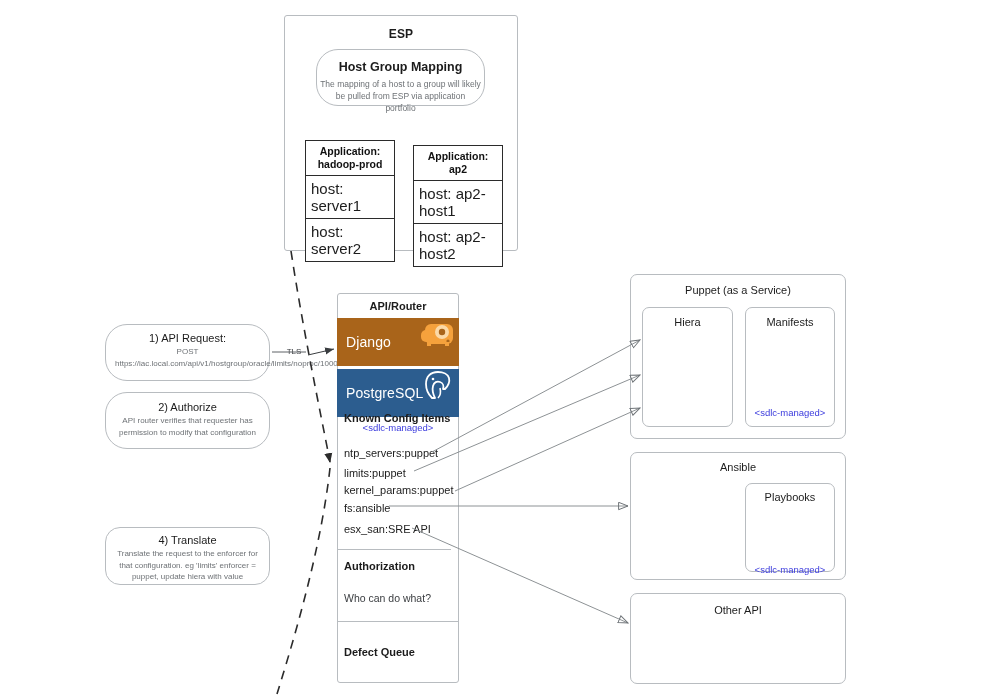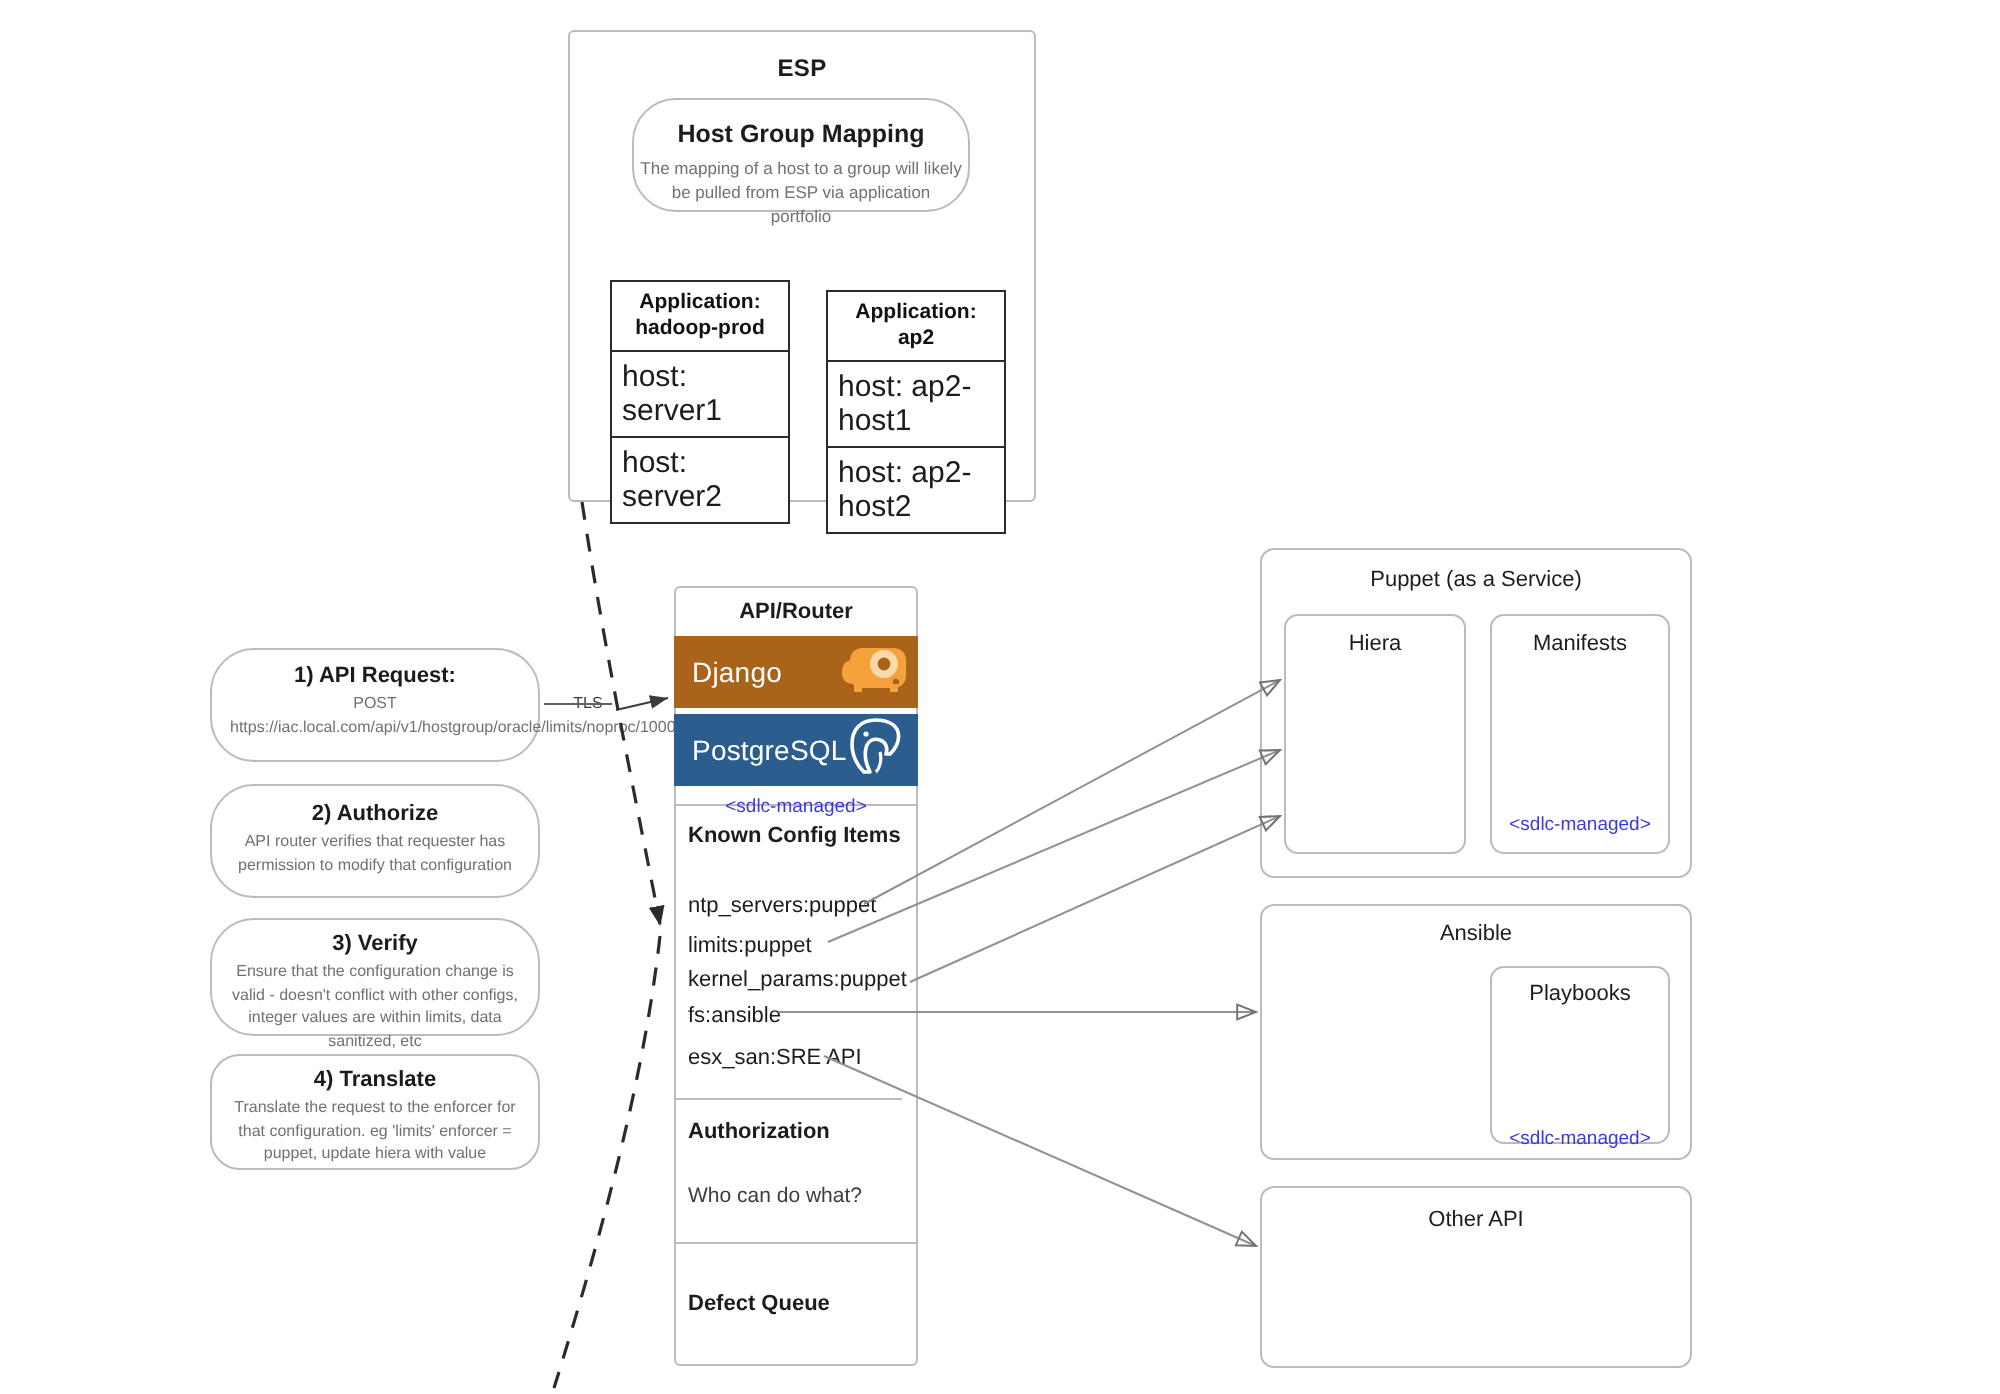--- a/index.html
+++ b/index.html
@@ -60,31 +60,31 @@
     border-bottom: 1px solid #2b2b2b;
   }
   .apptable .row {
     font-size: 15px; color: #1c1c1c; padding: 4px 5px;
     border-bottom: 1px solid #2b2b2b;
   }
   .apptable .row.last { border-bottom: none; }
 
   
   .step-title {
-    font-size: 11px; font-weight: bold; color: #1b1b1b; text-align: center;
+    font-size: 11px; font-weight: normal; color: #1b1b1b; text-align: center;
   }
   .step-desc {
     font-size: 8px; color: #6e7276; text-align: center;
     line-height: 1.45; margin-top: 2px; padding: 0 9px;
   }
   .sect-head {
     font-size: 11px; font-weight: bold; color: #1c1c1c;
   }
   .logo-bar {
-    height: 36px; display: flex; align-items: center;
+    height: 48px; display: flex; align-items: center;
     position: relative; overflow: hidden;
   }
   .logo-django { background: #a9641a; }
   .logo-pg { background: #2c5d8f; }
   .logo-text {
     color: #ffffff; font-size: 14px; padding-left: 9px;
     letter-spacing: .1px; z-index: 2;
   }
   .sdlc {
     color: #3b3bdd; font-size: 9.5px; text-align: center;
@@ -128,24 +128,20 @@
   <div class="abs stadium" style="left:105px; top:324px; width:165px; height:57px;">
     <div class="step-title" style="margin-top:7px;">1) API Request:</div>
     <div class="step-desc">POST https://iac.local.com/api/v1/hostgroup/oracle/limits/noproc/10000</div>
   </div>
 
   <div class="abs stadium" style="left:105px; top:392px; width:165px; height:57px;">
     <div class="step-title" style="margin-top:8px;">2) Authorize</div>
     <div class="step-desc">API router verifies that requester has permission to modify that configuration</div>
   </div>
 
-  <div class="abs stadium" style="left:105px; top:459px; width:165px; height:59px;">
-    <div class="step-title" style="margin-top:6px;">3) Verify</div>
-    <div class="step-desc">Ensure that the configuration change is valid - doesn't conflict with other configs, integer values are within limits, data sanitized, etc</div>
-  </div>
 
   <div class="abs stadium" style="left:105px; top:527px; width:165px; height:58px;border-radius:15px;">
     <div class="step-title" style="margin-top:6px;">4) Translate</div>
     <div class="step-desc">Translate the request to the enforcer for that configuration. eg 'limits' enforcer = puppet, update hiera with value</div>
   </div>
 
 
   <div class="abs" style="left:281px; top:347px; width:26px; font-size:8px; color:#3a3d40; text-align:center;">TLS</div>
 
   <div class="abs panel" style="left:337px; top:293px; width:122px; height:390px;"></div>

